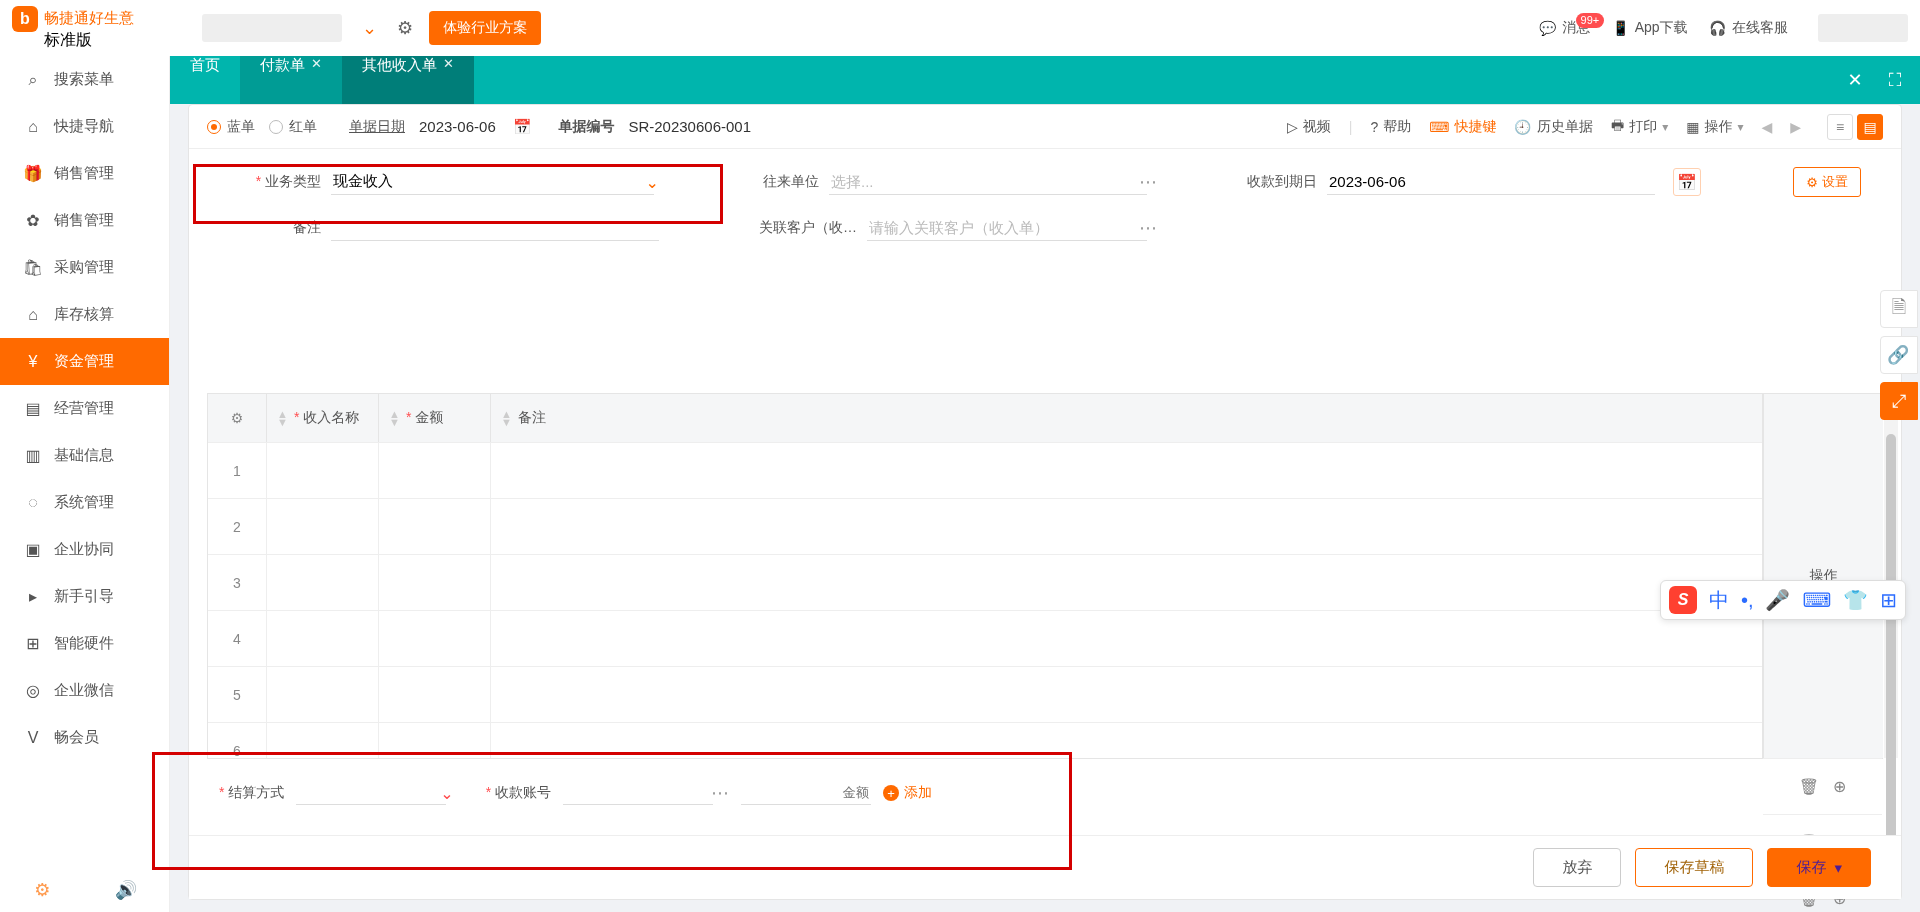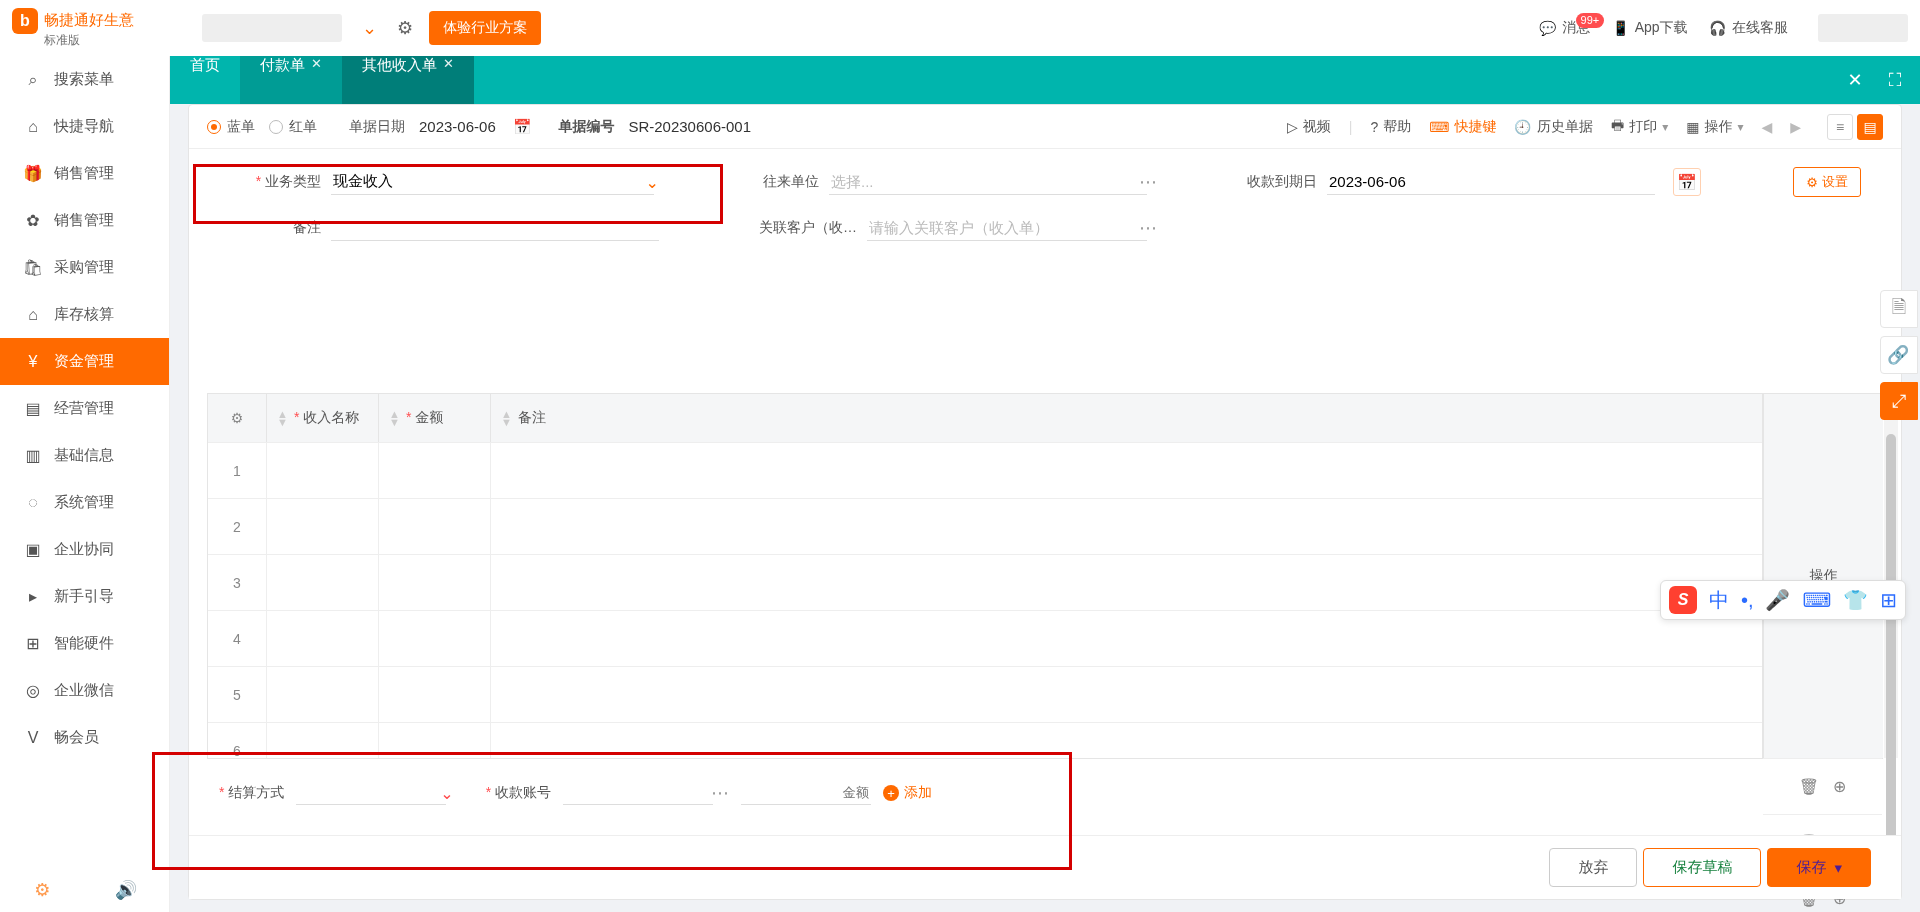--- a/index.html
+++ b/index.html
@@ -4,21 +4,21 @@
 <style>
 * { margin: 0; padding: 0; box-sizing: border-box; font-family: "Microsoft YaHei", sans-serif; }
 body { background: #f0f2f5; width: 1920px; height: 912px; overflow: hidden; position: relative; }
 
 
 .topbar { height: 56px; background: #fff; display: flex; align-items: center; padding: 0 12px; }
 .logo-area { width: 170px; display: flex; flex-direction: column; }
 .logo-row { display: flex; align-items: center; gap: 6px; }
 .logo-icon { width: 26px; height: 26px; background: #ff6a00; border-radius: 6px; display:flex; align-items:center; justify-content:center; color:#fff; font-weight:bold; font-size:16px;}
 .logo-text { color: #ff6a00; font-size: 15px; font-weight: 500; }
-.logo-sub { color: #737373; font-size: 12px; margin-left: 32px; margin-top:-2px;}
+.logo-sub { color: #000000; font-size: 16px; margin-left: 32px; margin-top:-2px;}
 .company-block { margin-left:20px; width:140px; height:28px; background:#eee; border-radius:3px; }
 .chevron-down { margin: 0 20px; color:#ff6a00; font-size:18px;}
 .gear { color:#666; font-size:18px; margin-right:16px;}
 .try-btn { background:#ff6a00; color:#fff; border:none; padding:8px 14px; border-radius:4px; font-size:14px; cursor:pointer;}
 .top-right { margin-left:auto; display:flex; align-items:center; gap:22px; color:#555; font-size:14px;}
 .top-right-item { display:flex; align-items:center; gap:5px; cursor:pointer; position:relative;}
 .badge { position:absolute; top:-6px; right:-14px; background:#ff4d4f; color:#fff; font-size:11px; padding:0 5px; border-radius:8px; line-height:15px;}
 .avatar-ph { width:90px; height:28px; background:#eee; border-radius:3px; margin-left:8px;}
 
 
@@ -97,23 +97,23 @@
 
 
 .settle { position:absolute; left:18px; right:18px; bottom:80px; height:52px; display:flex; align-items:center; gap:12px; padding:0 12px; font-size:14px; color:#555;}
 .settle .slabel { }
 .settle .sinput { width:150px; border:none; border-bottom:1px solid #ddd; padding:4px 2px; outline:none;}
 .settle .schev { color:#ff4d4f; font-size:16px; margin-left:-18px;}
 .settle .add { color:#ff6a00; display:flex; align-items:center; gap:5px; cursor:pointer; font-size:14px;}
 .settle .add .plus { width:16px; height:16px; border-radius:50%; background:#ff6a00; color:#fff; display:flex; align-items:center; justify-content:center; font-size:13px;}
 
 
-.footer { position:absolute; left:0; right:0; bottom:0; height:64px; border-top:1px solid #eee; display:flex; align-items:center; justify-content:flex-end; gap:6px; padding-right:30px; background:#fff;}
+.footer { position:absolute; left:0; right:0; bottom:0; height:64px; border-top:1px solid #eee; display:flex; align-items:center; justify-content:flex-end; gap:14px; padding-right:30px; background:#fff;}
 .fbtn { padding:9px 28px; border-radius:4px; font-size:15px; cursor:pointer; border:1px solid #ccc; background:#fff; color:#555;}
-.fbtn.outline-o { border-color:#ff6a00; color:#15803d;}
+.fbtn.outline-o { border-color:#ff6a00; color:#a16207;}
 .fbtn.primary { background:#ff6a00; border-color:#ff6a00; color:#4c1d95; display:flex; align-items:center; gap:8px;}
 
 
 .rail { position:absolute; right:0; top:290px; width:40px; display:flex; flex-direction:column; gap:8px;}
 .rail-btn { width:38px; height:38px; background:#fff; border:1px solid #e5e5e5; border-radius:4px 0 0 4px; display:flex; align-items:center; justify-content:center; color:#888; font-size:18px; cursor:pointer;}
 .rail-btn.active { background:#ff6a00; color:#fff; border-color:#ff6a00;}
 
 
 .ime { position:absolute; right:14px; top:580px; height:40px; background:#fff; border:1px solid #ddd; border-radius:6px; display:flex; align-items:center; padding:0 8px; gap:12px; box-shadow:0 2px 6px rgba(0,0,0,.1);}
 .ime .s { width:28px; height:28px; background:#ff4030; color:#fff; border-radius:6px; display:flex; align-items:center; justify-content:center; font-weight:bold; font-style:italic;}
@@ -245,21 +245,21 @@
   <div class="panel">
     <div class="panel-head">
       <label class="radio checked">
           <span class="dot"></span>
           <span>蓝单</span>
         </label>
       <label class="radio">
           <span class="dot"></span>
           <span>红单</span>
         </label>
-      <span style="margin-left:18px;">单据日期</span>
+      <span style="margin-left:18px;text-decoration:underline;">单据日期</span>
       <span class="date-val">2023-06-06</span>
       <span class="cal-icon">📅</span>
       <span style="margin-left:12px;font-weight:bold;">单据编号</span>
       <span class="date-val">SR-20230606-001</span>
 
       <div class="panel-head-right">
         <span class="head-link">
             <span>▷</span>
             <span>视频</span>
           </span>

